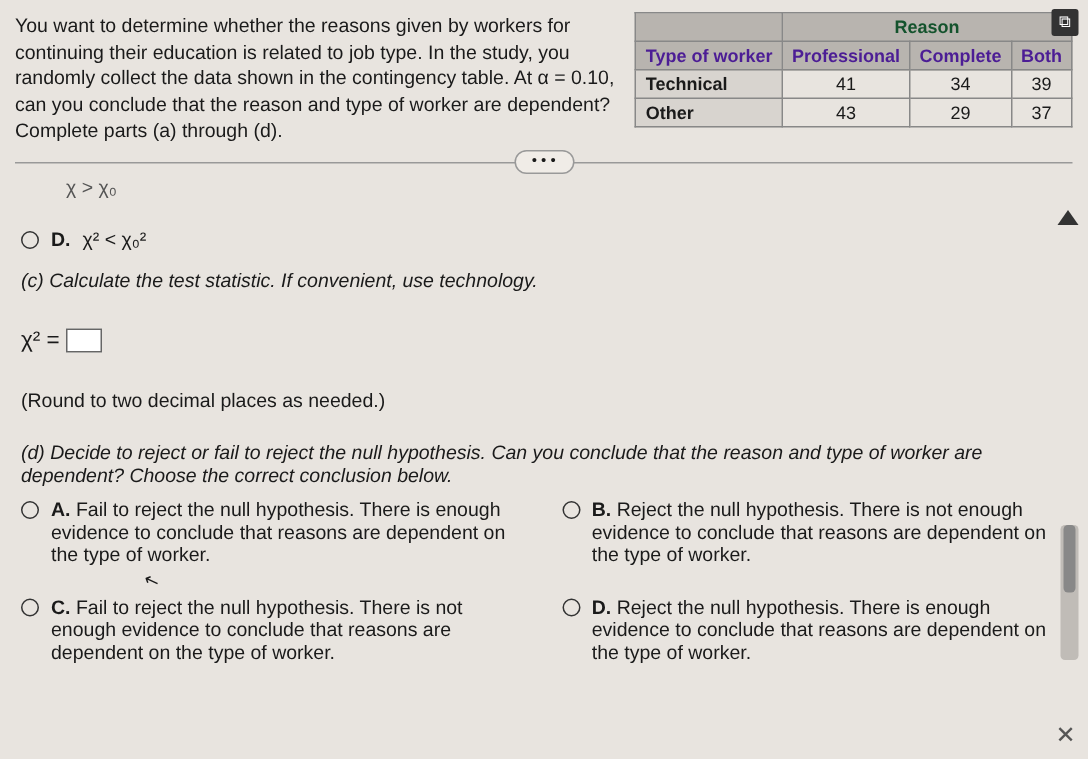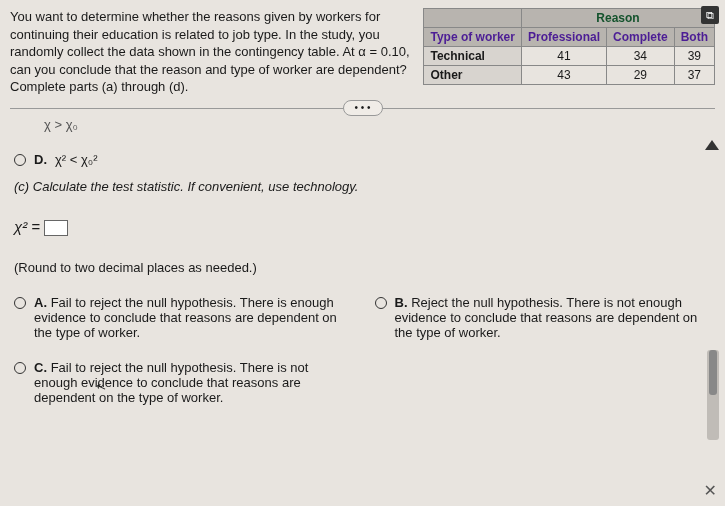--- a/index.html
+++ b/index.html
@@ -104,21 +104,21 @@
     width: 12px;
     height: 12px;
     border: 1.5px solid #333;
     border-radius: 50%;
     flex-shrink: 0;
     margin-top: 2px;
     cursor: pointer;
   }
   .opt-letter { font-weight: bold; }
   .section-label { margin: 12px 0 8px 0; font-style: italic; }
-  .formula-line { margin: 24px 0; font-style: italic; font-size: 15px;}
+  .formula-line { margin: 24px 0; font-size: 15px;}
   .input-box {
     display: inline-block;
     width: 24px;
     height: 16px;
     border: 1px solid #666;
     background: #fff;
     vertical-align: middle;
     cursor: text;
   }
   .helper { margin-bottom: 20px; }
@@ -222,20 +222,21 @@
     <span>χ² &lt; χ₀²</span>
   </div>
 
   <div class="section-label">(c) Calculate the test statistic. If convenient, use technology.</div>
   <div class="formula-line">
     <span>χ² =</span>
     <span class="input-box"></span>
   </div>
   <div class="helper">(Round to two decimal places as needed.)</div>
 
+  <div class="section-label">(d) Decide to reject or fail to reject the null hypothesis. Can you conclude that the reason and type of worker are dependent? Choose the correct conclusion below.</div>
 
   <div class="options-grid">
     <div class="option-row">
       <div class="radio"></div>
       <div>
         <span class="opt-letter">A.</span>
         <span>Fail to reject the null hypothesis. There is enough evidence to conclude that reasons are dependent on the type of worker.</span>
       </div>
     </div>
     <div class="option-row">
@@ -243,20 +244,27 @@
       <div>
         <span class="opt-letter">B.</span>
         <span>Reject the null hypothesis. There is not enough evidence to conclude that reasons are dependent on the type of worker.</span>
       </div>
     </div>
     <div class="option-row">
       <div class="radio"></div>
       <div>
         <span class="opt-letter">C.</span>
         <span>Fail to reject the null hypothesis. There is not enough evidence to conclude that reasons are dependent on the type of worker.</span>
+      </div>
+    </div>
+    <div class="option-row">
+      <div class="radio"></div>
+      <div>
+        <span class="opt-letter">D.</span>
+        <span>Reject the null hypothesis. There is enough evidence to conclude that reasons are dependent on the type of worker.</span>
       </div>
     </div>
   </div>
 </div>
 
 <div class="scroll-arrow"></div>
 <div class="scroll-track"></div>
 <div class="close-x">✕</div>
 <div class="cursor-arrow">↖</div>
 

